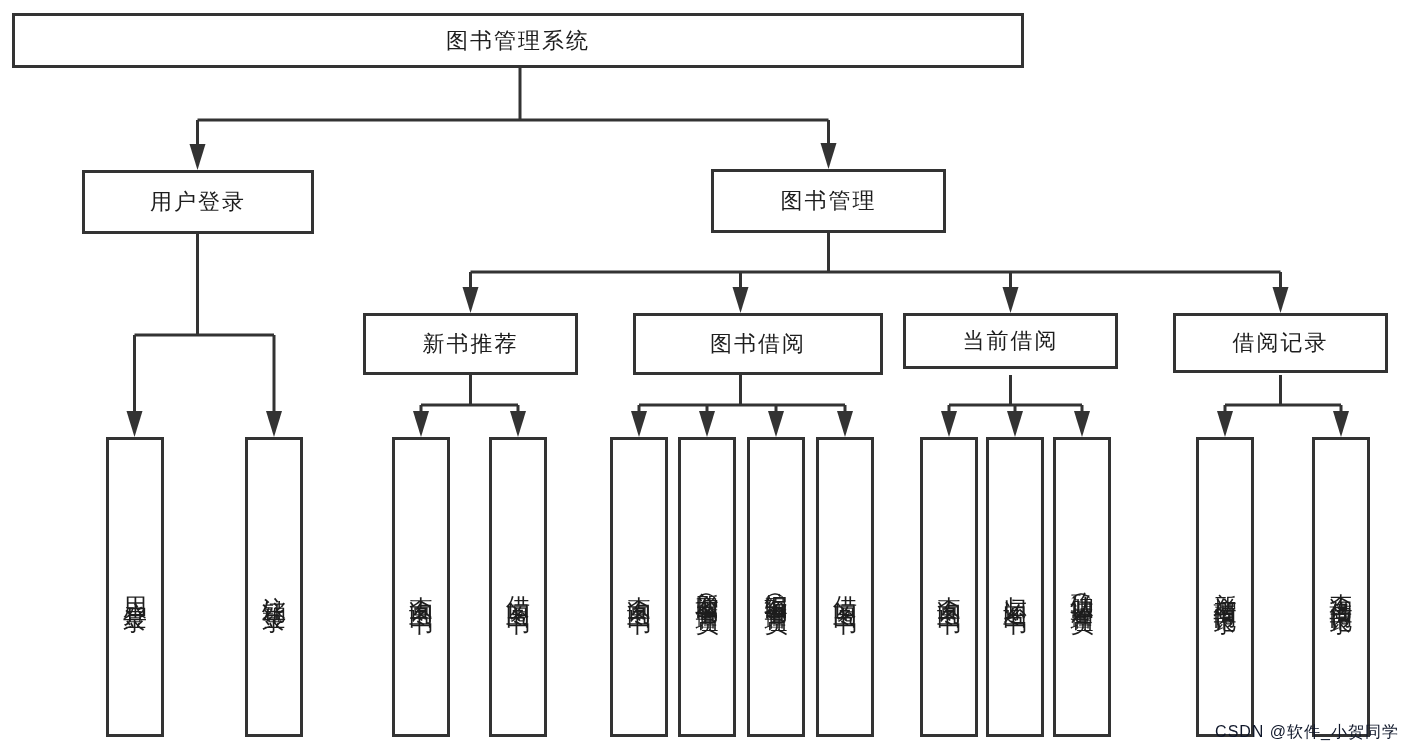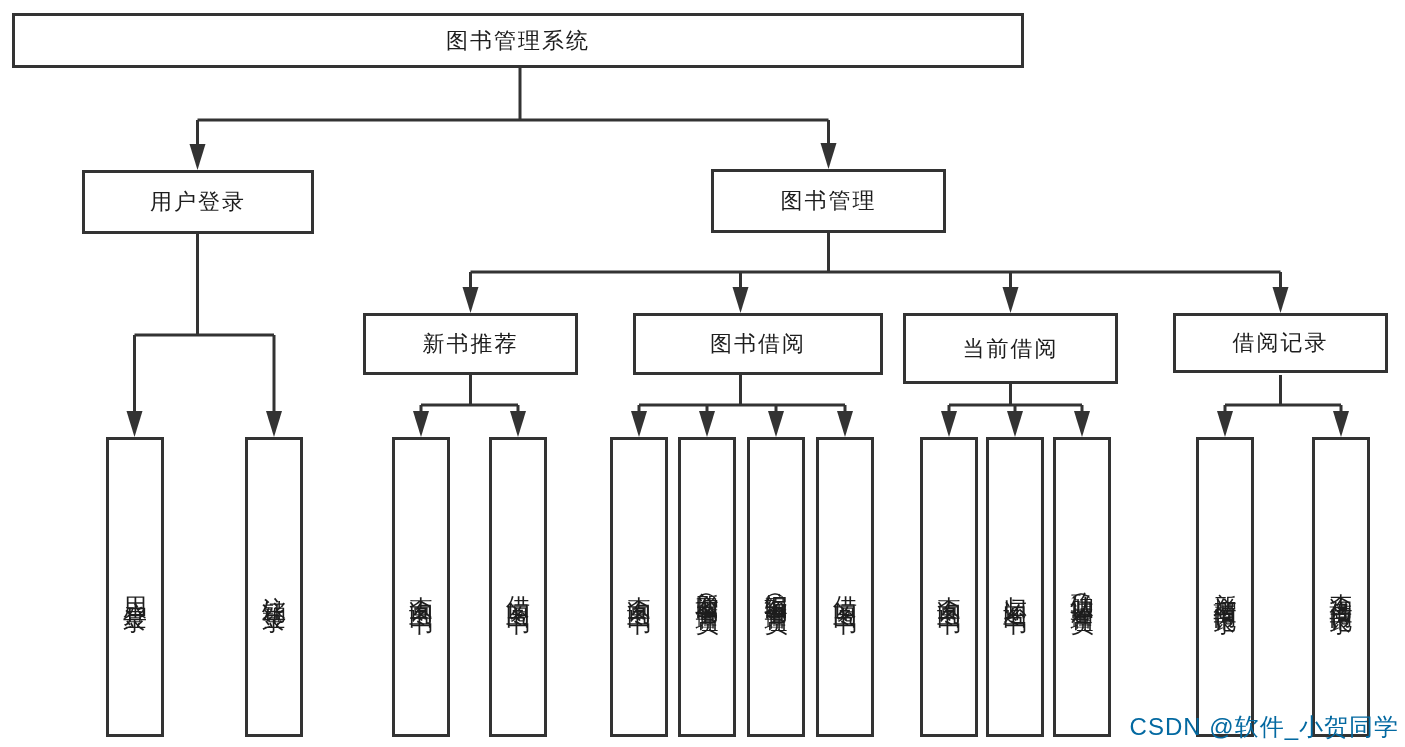--- a/index.html
+++ b/index.html
@@ -13,21 +13,21 @@
     display:flex;align-items:center;justify-content:center;
     font-size:22px;color:#1d1d1d;letter-spacing:2px;white-space:nowrap;
   }
   .leaf{
     position:absolute;box-sizing:border-box;border:3px solid #333333;background:#ffffff;
     writing-mode:vertical-rl;text-orientation:mixed;
     display:flex;align-items:center;justify-content:center;
     font-size:24px;color:#1d1d1d;letter-spacing:5px;line-height:1;
   }
   .watermark{
-    position:absolute;right:6px;bottom:4px;font-size:24px;color:#0369a1;
+    position:absolute;right:6px;bottom:4px;font-size:16px;color:#0f172a;
     letter-spacing:1px;white-space:nowrap;
   }
 </style>
 </head>
 <body>
 
 <div class="canvas">
 
   <svg class="connectors" width="1405" height="747" viewBox="0 0 1405 747">
       <g stroke="#333333" stroke-width="3" fill="none">
@@ -98,21 +98,21 @@
   <div class="box" style="left:711px;top:169px;width:235px;height:64px;">
     <span>图书管理</span>
   </div>
 
   <div class="box" style="left:363px;top:313px;width:215px;height:62px;">
     <span>新书推荐</span>
   </div>
   <div class="box" style="left:633px;top:313px;width:250px;height:62px;">
     <span>图书借阅</span>
   </div>
-  <div class="box" style="left:903px;top:313px;width:215px;height:71px;align-items:center;">
+  <div class="box" style="left:903px;top:313px;width:215px;height:56px;align-items:center;">
     <span>当前借阅</span>
   </div>
   <div class="box" style="left:1173px;top:313px;width:215px;height:60px;">
     <span>借阅记录</span>
   </div>
 
   <div class="leaf" style="left:106px;top:437px;width:58px;height:300px;">
     <span>用户登录</span>
   </div>
   <div class="leaf" style="left:245px;top:437px;width:58px;height:300px;">

